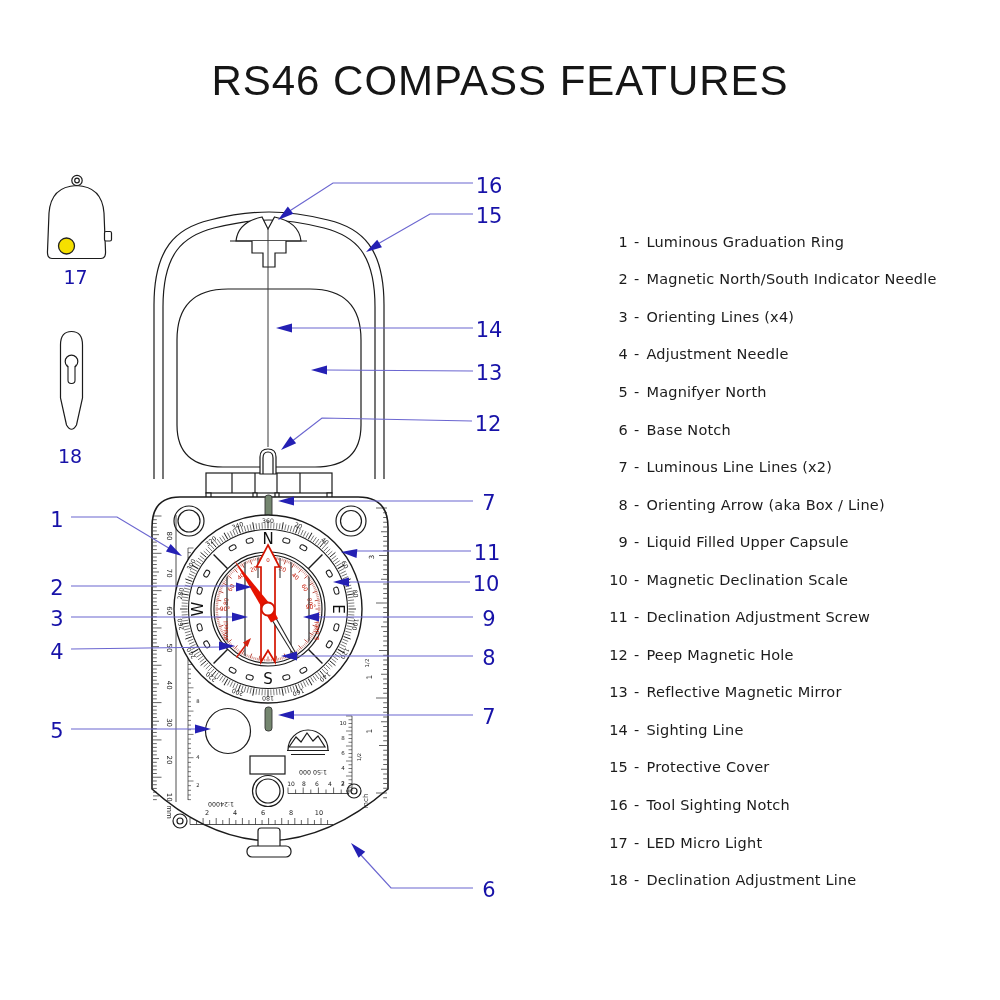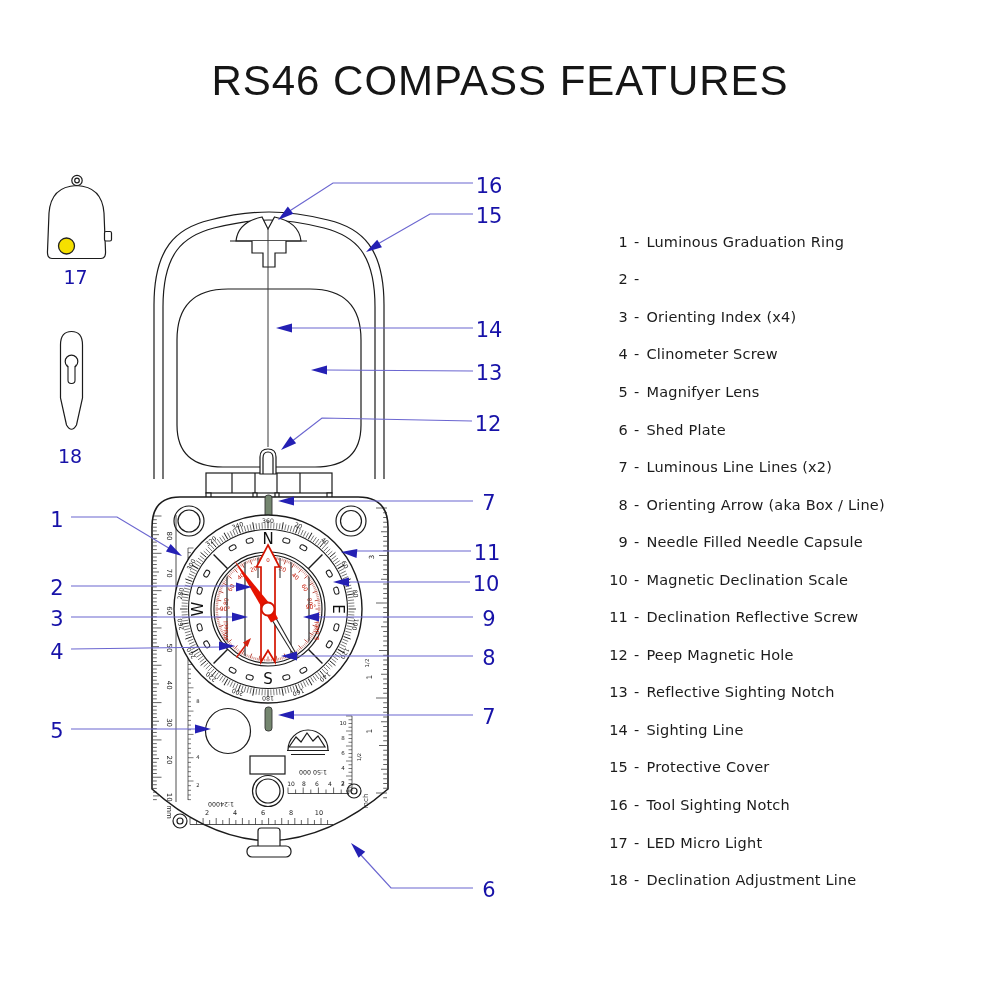--- a/index.html
+++ b/index.html
@@ -30,75 +30,76 @@
 
   <div id="legend">
       <div class="lg-row">
         <span class="lg-num">1</span>
         <span class="lg-dash">-</span>
         <span class="lg-label">Luminous Graduation Ring</span>
       </div>
       <div class="lg-row">
         <span class="lg-num">2</span>
         <span class="lg-dash">-</span>
+        <span class="lg-label">Magnetic North/South Indicator Needle</span>
       </div>
       <div class="lg-row">
         <span class="lg-num">3</span>
         <span class="lg-dash">-</span>
-        <span class="lg-label">Orienting Index (x4)</span>
+        <span class="lg-label">Orienting Lines (x4)</span>
       </div>
       <div class="lg-row">
         <span class="lg-num">4</span>
         <span class="lg-dash">-</span>
-        <span class="lg-label">Clinometer Screw</span>
+        <span class="lg-label">Adjustment Needle</span>
       </div>
       <div class="lg-row">
         <span class="lg-num">5</span>
         <span class="lg-dash">-</span>
-        <span class="lg-label">Magnifyer Lens</span>
+        <span class="lg-label">Magnifyer North</span>
       </div>
       <div class="lg-row">
         <span class="lg-num">6</span>
         <span class="lg-dash">-</span>
-        <span class="lg-label">Shed Plate</span>
+        <span class="lg-label">Base Notch</span>
       </div>
       <div class="lg-row">
         <span class="lg-num">7</span>
         <span class="lg-dash">-</span>
         <span class="lg-label">Luminous Line Lines (x2)</span>
       </div>
       <div class="lg-row">
         <span class="lg-num">8</span>
         <span class="lg-dash">-</span>
         <span class="lg-label">Orienting Arrow (aka Box / Line)</span>
       </div>
       <div class="lg-row">
         <span class="lg-num">9</span>
         <span class="lg-dash">-</span>
-        <span class="lg-label">Needle Filled Needle Capsule</span>
+        <span class="lg-label">Liquid Filled Upper Capsule</span>
       </div>
       <div class="lg-row">
         <span class="lg-num">10</span>
         <span class="lg-dash">-</span>
         <span class="lg-label">Magnetic Declination Scale</span>
       </div>
       <div class="lg-row">
         <span class="lg-num">11</span>
         <span class="lg-dash">-</span>
-        <span class="lg-label">Declination Reflective Screw</span>
+        <span class="lg-label">Declination Adjustment Screw</span>
       </div>
       <div class="lg-row">
         <span class="lg-num">12</span>
         <span class="lg-dash">-</span>
         <span class="lg-label">Peep Magnetic Hole</span>
       </div>
       <div class="lg-row">
         <span class="lg-num">13</span>
         <span class="lg-dash">-</span>
-        <span class="lg-label">Reflective Sighting Notch</span>
+        <span class="lg-label">Reflective Magnetic Mirror</span>
       </div>
       <div class="lg-row">
         <span class="lg-num">14</span>
         <span class="lg-dash">-</span>
         <span class="lg-label">Sighting Line</span>
       </div>
       <div class="lg-row">
         <span class="lg-num">15</span>
         <span class="lg-dash">-</span>
         <span class="lg-label">Protective Cover</span>

